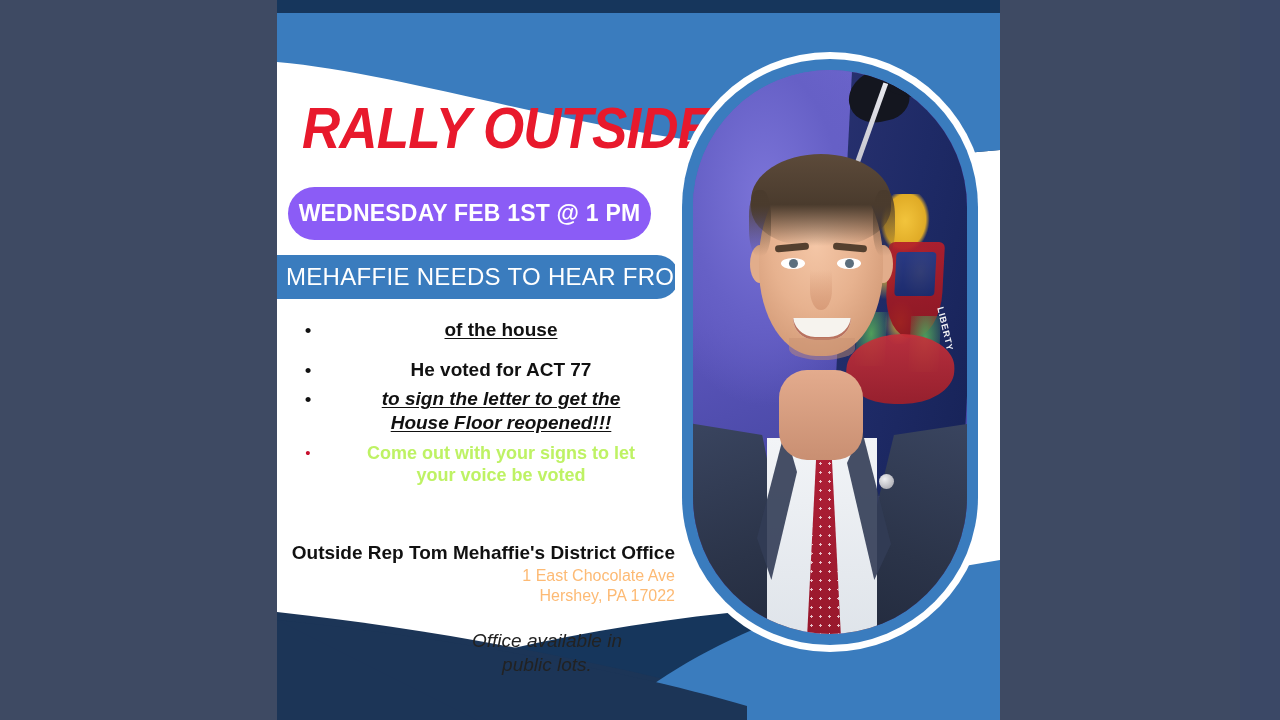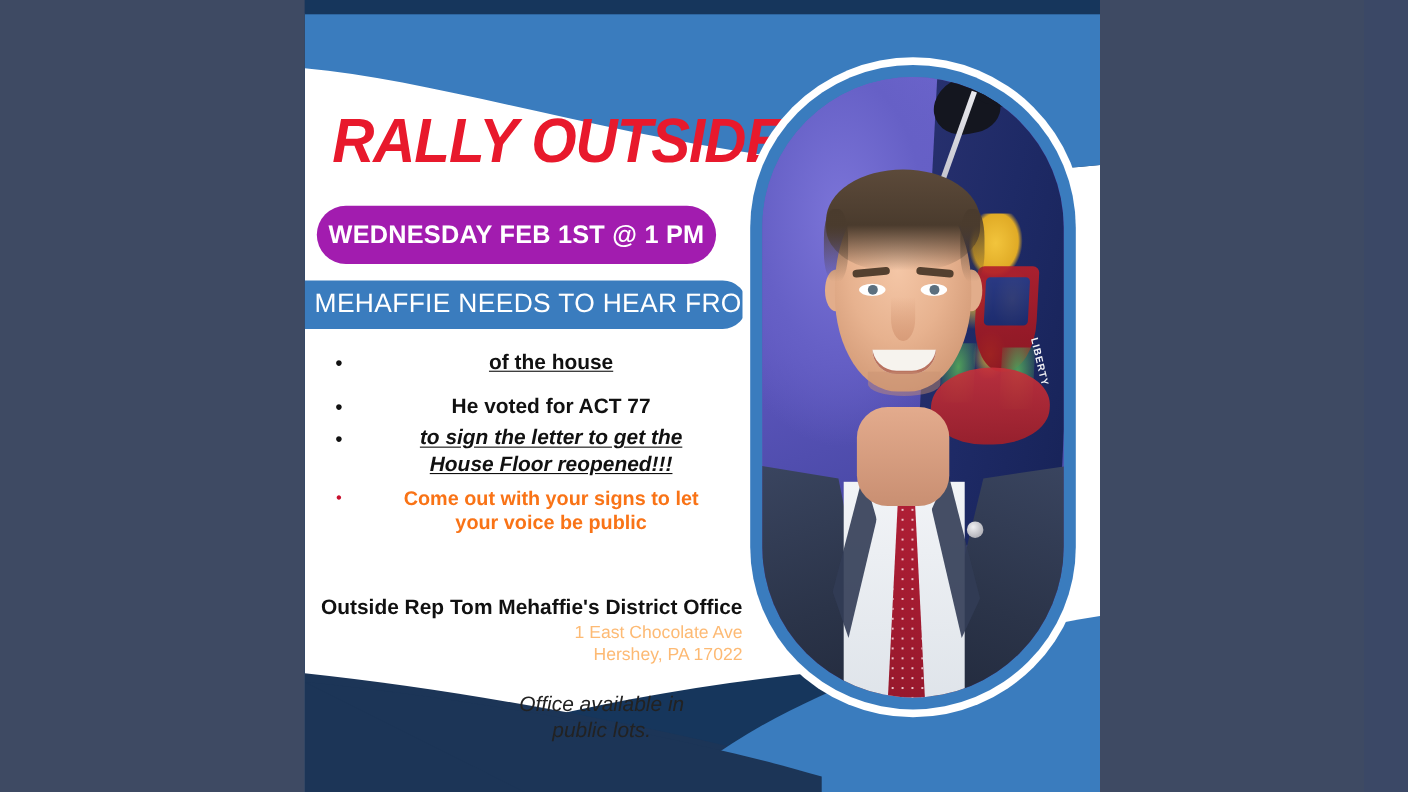--- a/index.html
+++ b/index.html
@@ -17,21 +17,21 @@
 
   
   .headline{position:absolute;left:11px;top:100px;width:400px;text-align:center;
             font-size:57px;line-height:1;font-weight:bold;font-style:italic;
             color:#e8192c;letter-spacing:-1px;
             font-family:"Liberation Sans","DejaVu Sans",sans-serif;
             transform:scaleX(.93);transform-origin:center;white-space:nowrap;}
 
   
   .pill{position:absolute;left:11px;top:187px;width:363px;height:53px;
-        background:#a21caf;border-radius:27px;
+        background:#8b5cf6;border-radius:27px;
         display:flex;align-items:center;justify-content:center;}
   .pill span{color:#fff;font-size:23px;font-weight:bold;letter-spacing:.2px;
              white-space:nowrap;}
 
   
   .banner{position:absolute;left:0px;top:255px;width:402px;height:44px;
           background:#3a7cbe;border-radius:0 22px 22px 0;
           display:flex;align-items:center;}
   .banner span{color:#fff;font-size:24px;font-weight:400;letter-spacing:.3px;
                margin-left:9px;white-space:nowrap;}
@@ -39,21 +39,21 @@
   
   .bullets{position:absolute;left:20px;top:318px;width:386px;}
   .brow{display:flex;align-items:flex-start;}
   .bdot{width:22px;flex:0 0 22px;text-align:center;line-height:1.22;
         font-size:19px;color:#111;padding-top:1px;}
   .bdot.red{color:#c8102e;font-size:15px;}
   .btext{flex:1;text-align:center;font-size:19px;line-height:1.22;color:#111;
          font-weight:bold;}
   .b1{text-decoration:underline;text-underline-offset:2px;}
   .b3{font-style:italic;text-decoration:underline;text-underline-offset:2px;}
-  .b4{color:#f97316;font-size:18px;line-height:1.22;}
+  .b4{color:#bef264;font-size:18px;line-height:1.22;}
 
   .gap1{height:16px;}
   .gap2{height:5px;}
   .gap3{height:9px;}
 
   
   .addr{position:absolute;left:8px;top:541px;width:390px;text-align:right;}
   .addr .l1{font-size:19px;font-weight:bold;color:#111;line-height:1.3;white-space:nowrap;}
   .addr .l2,.addr .l3{font-size:16px;color:#fdba74;line-height:1.25;font-weight:400;}
   .parking{position:absolute;left:145px;top:629px;width:250px;text-align:center;
@@ -228,21 +228,21 @@
           <div>House Floor reopened!!!</div>
         </div>
       </div>
 
       <div class="gap3"></div>
 
       <div class="brow">
         <div class="bdot red">•</div>
         <div class="btext b4">
           <div>Come out with your signs to let</div>
-          <div>your voice be public</div>
+          <div>your voice be voted</div>
         </div>
       </div>
     </div>
 
     <div class="addr">
       <div class="l1">Outside Rep Tom Mehaffie's District Office</div>
       <div class="l2">1 East Chocolate Ave</div>
       <div class="l3">Hershey, PA 17022</div>
     </div>
 

